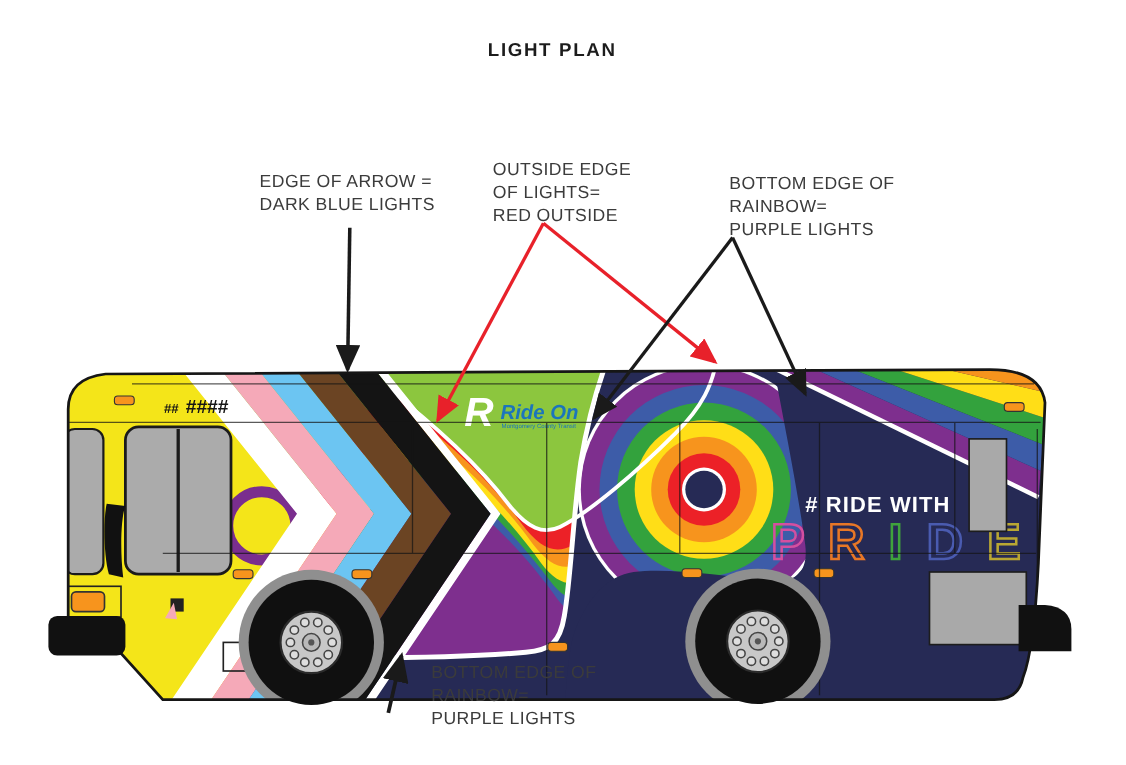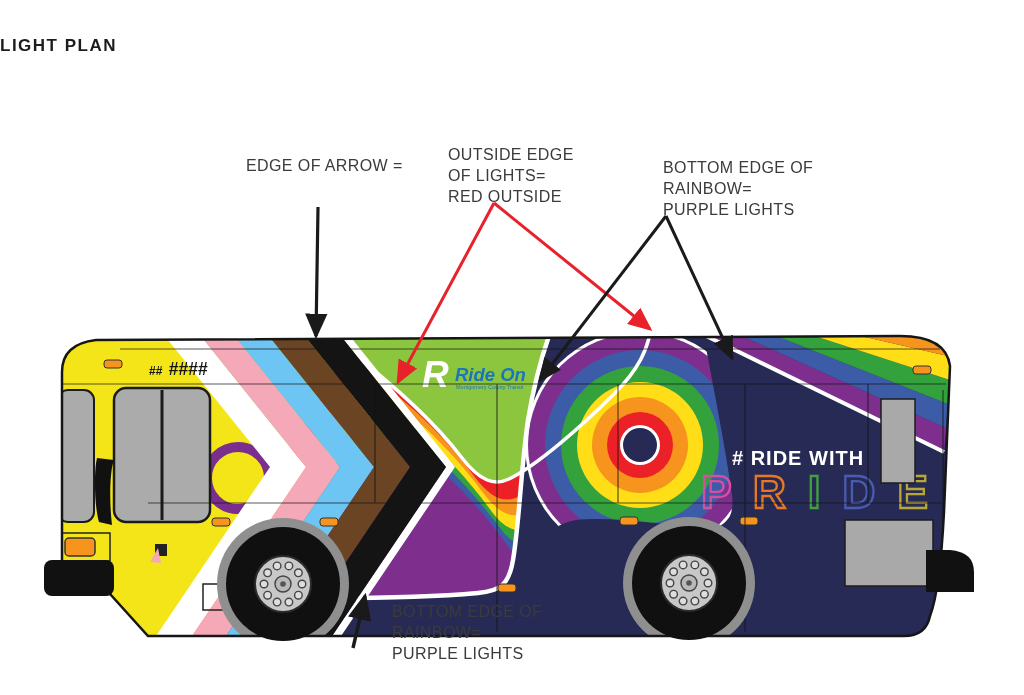--- a/index.html
+++ b/index.html
@@ -1,22 +1,22 @@
 <!DOCTYPE html>
 <html><head>
 <meta charset="utf-8">
 <style>
   html,body{margin:0;padding:0;background:#ffffff;}
   #stage{position:relative;width:1024px;height:695px;background:#ffffff;overflow:hidden;
          font-family:"Liberation Sans", sans-serif;}
   #busSvg{position:absolute;left:0;top:0;}
-  .title{position:absolute;top:36px;left:0;width:1004px;
+  .title{position:absolute;top:36px;left:0;width:1004px;text-align:center;
          font-size:17px;font-weight:bold;letter-spacing:1.5px;color:#1c1c1c;}
   .ann{position:absolute;font-size:16px;line-height:21px;letter-spacing:0.4px;color:#3b3b3b;}
-  #ann1{left:246px;top:155px;}
+  #ann1{left:236px;top:155px;}
   #ann2{left:448px;top:144px;}
   #ann3{left:663px;top:157px;}
   #ann4{left:392px;top:601px;}
   svg text{font-family:"Liberation Sans", sans-serif;}
 </style>
 </head>
 <body>
 
 <div id="stage">
 
@@ -174,20 +174,21 @@
     <path d="M666,216 L540,380" stroke="#1A1A1A" stroke-width="3" marker-end="url(#mB)"></path>
     <path d="M666,216 L732,358" stroke="#1A1A1A" stroke-width="3" marker-end="url(#mB)"></path>
     <path d="M353,648 L365,596" stroke="#1A1A1A" stroke-width="3.4" marker-end="url(#mB)"></path>
   </g>
 </svg>
 
 <div class="title">LIGHT PLAN</div>
 
 <div class="ann" id="ann1">
   <div>EDGE OF ARROW =</div>
+  <div>DARK BLUE LIGHTS</div>
 </div>
 <div class="ann" id="ann2">
   <div>OUTSIDE EDGE</div>
   <div>OF LIGHTS=</div>
   <div>RED OUTSIDE</div>
 </div>
 <div class="ann" id="ann3">
   <div>BOTTOM EDGE OF</div>
   <div>RAINBOW=</div>
   <div>PURPLE LIGHTS</div>

